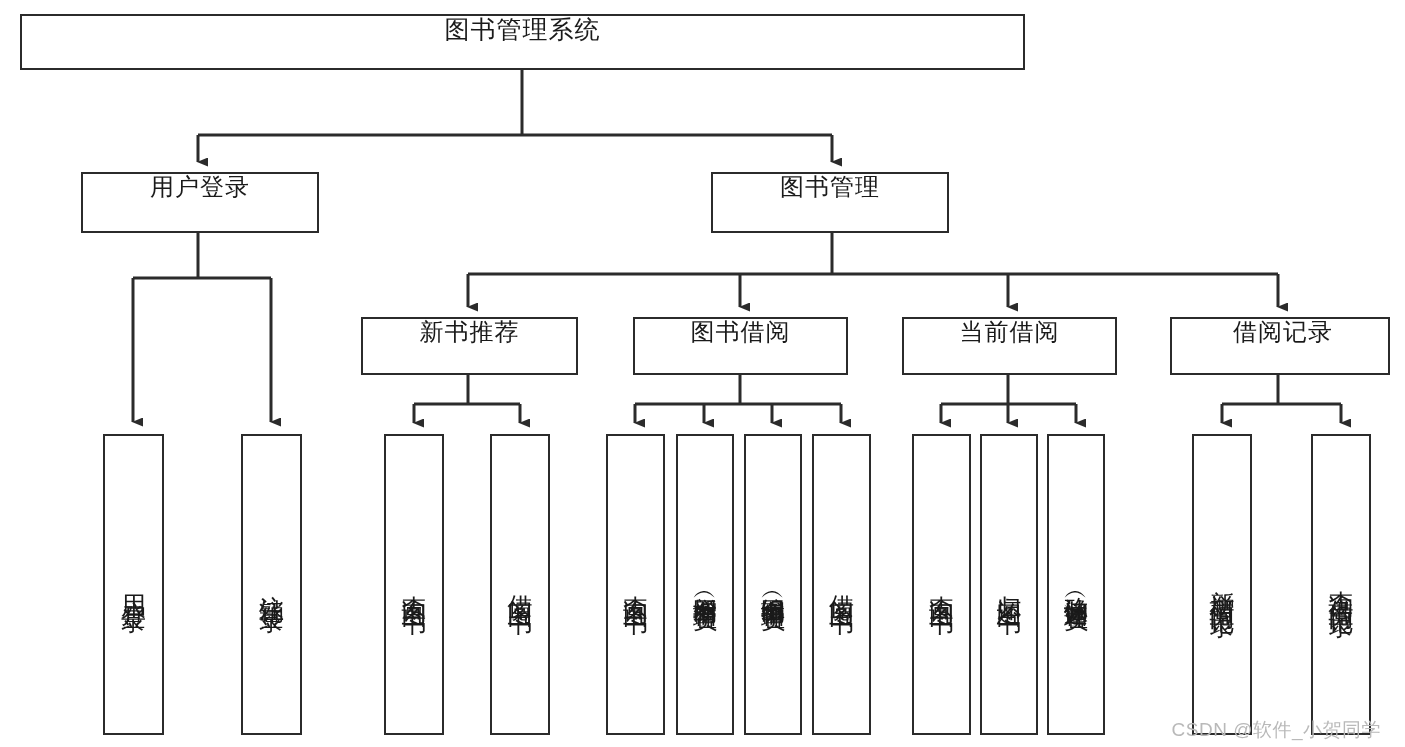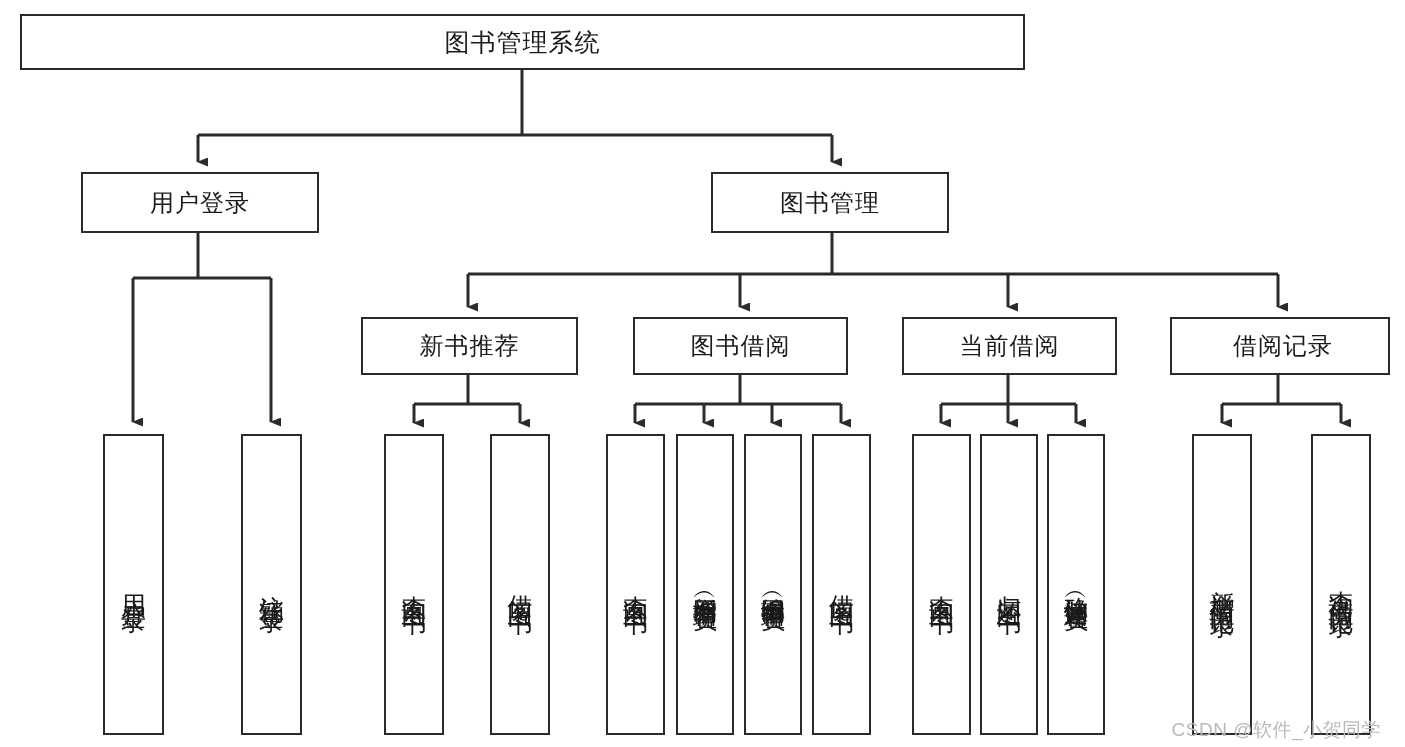--- a/index.html
+++ b/index.html
@@ -14,21 +14,21 @@
     background:#ffffff;
     overflow:hidden;
   }
   
   .node{
     position:absolute;
     box-sizing:border-box;
     border:2.5px solid #2b2b2b;
     background:#ffffff;
     display:flex;
-    align-items:center;
+    align-items:flex-start;
     justify-content:center;
     color:#1a1a1a;
   }
   .node .lbl{
     display:block;
     white-space:nowrap;
     line-height:1.05;
   }
   
   .h-node .lbl{

